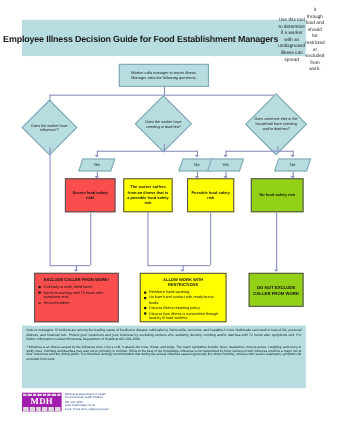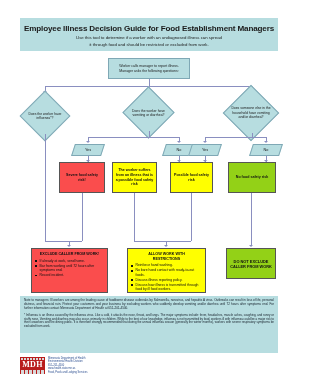--- a/index.html
+++ b/index.html
@@ -10,21 +10,21 @@
     overflow: hidden;
     position: relative;
   }
   .page { position: relative; width: 298px; height: 386px; }
 
   
   .header {
     position: absolute; left: 20px; top: 18px;
     width: 258px; height: 33px;
     background: #b7dde0;
-    display: flex; flex-direction: column;
+    display: flex; flex-direction: row;
     align-items: center; justify-content: center;
     padding-top: 1px;
   }
   .header-title {
     font-size: 8.1px; font-weight: bold; color: #1a1a1a;
     letter-spacing: -0.15px; white-space: nowrap; line-height: 11px;
   }
   .header-sub {
     font-size: 4.3px; color: #1a1a1a; text-align: center;
     line-height: 6px; margin-top: 1px;
@@ -122,21 +122,21 @@
   }
   .footer p {
     font-size: 3.05px; line-height: 3.9px; color: #16202a;
     text-align: justify; margin-bottom: 3px;
   }
   .footer p.second { font-size: 2.95px; line-height: 3.8px; }
 
   
   .logo-wrap { position: absolute; left: 20px; top: 357px; display: flex; gap: 3px; }
   .logo-mark {
-    width: 25px; height: 17px; background: #b91c1c;
+    width: 36px; height: 17px; background: #a21caf;
     position: relative; overflow: hidden;
   }
   .logo-mark .tick-row {
     position: absolute; top: 0; left: 0; width: 100%; height: 3px;
     display: flex; gap: 1px; padding: 0.5px 1px;
   }
   .logo-mark .tick-row i { flex: 1; background: #d9d9d9; display: block; }
   .logo-mark .mdh-text {
     position: absolute; top: 3px; left: 0; width: 100%;
     text-align: center; color: #ffffff;

